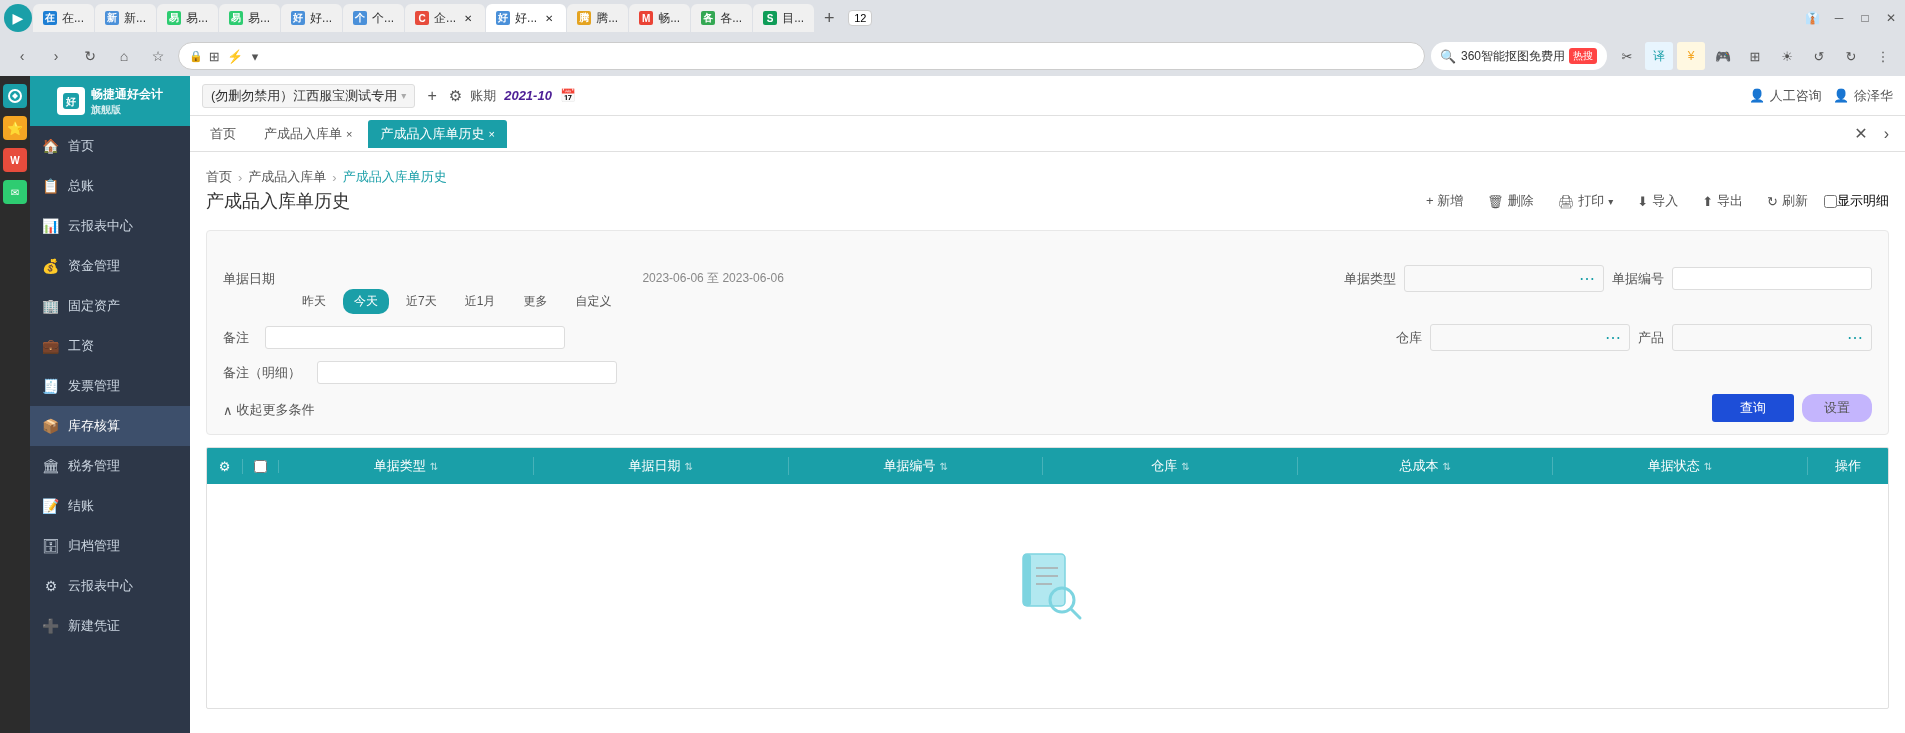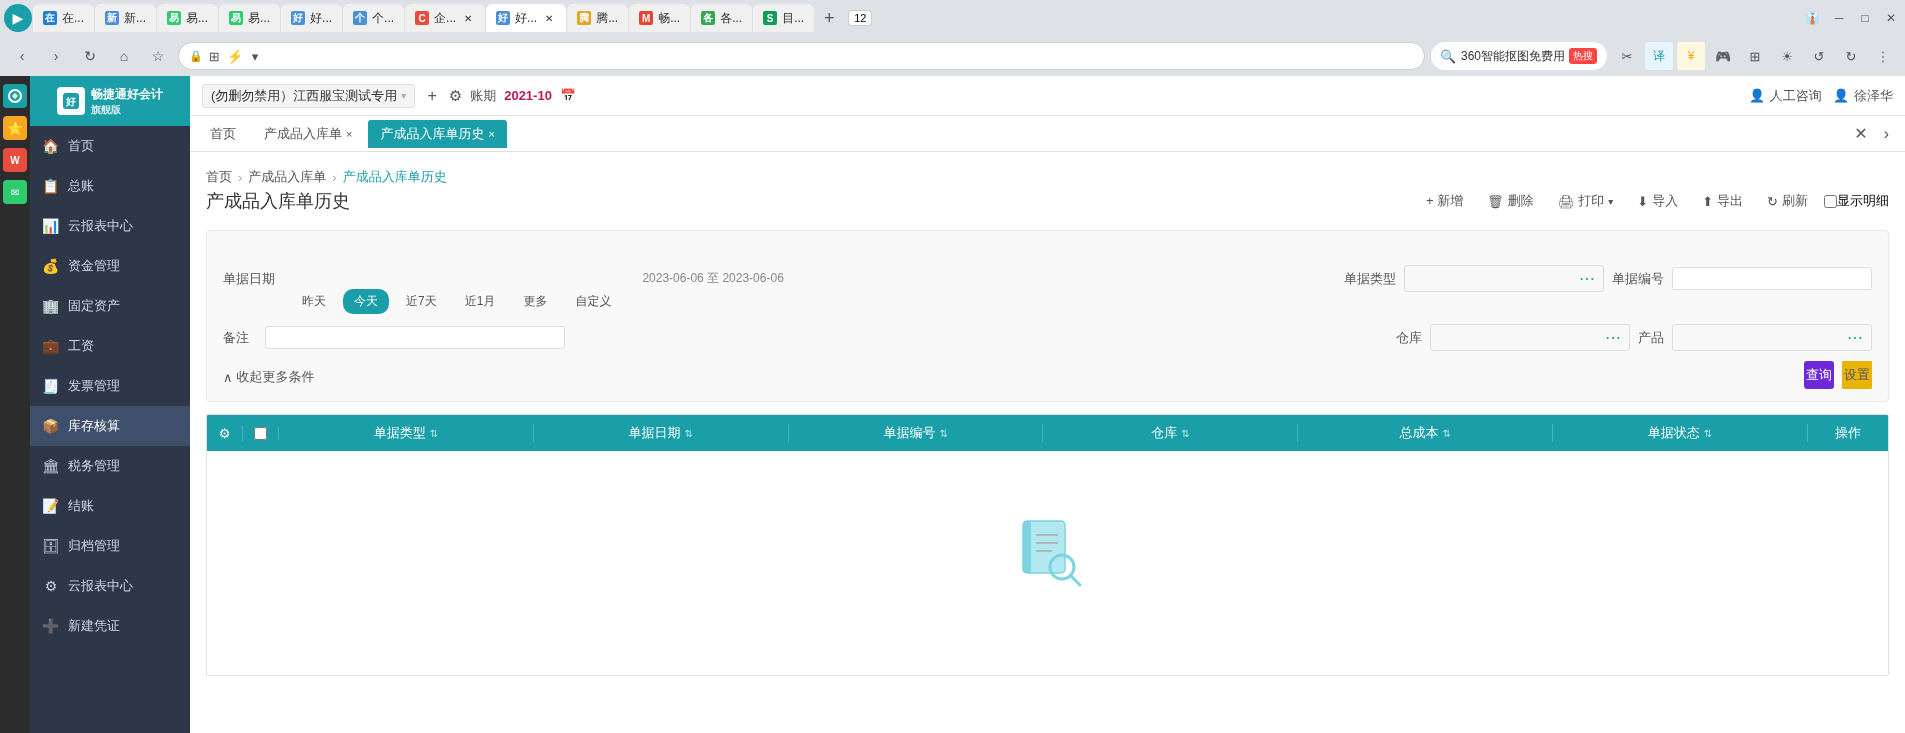--- a/index.html
+++ b/index.html
@@ -86,22 +86,22 @@
     .collapse-btn { display: flex; align-items: center; justify-content: center; gap: 4px; color: #555; font-size: 13px; cursor: pointer; margin-top: 4px; }
 
     
     .table-wrapper { border: 1px solid #e0e0e0; border-radius: 2px; overflow: hidden; }
     .table-header { display: flex; align-items: center; background: #1a9fa8; color: white; height: 36px; font-size: 13px; }
     .th-cell { display: flex; align-items: center; justify-content: center; padding: 0 8px; gap: 4px; flex: 1; border-right: 1px solid rgba(255,255,255,0.2); cursor: pointer; white-space: nowrap; }
     .th-cell:last-child { border-right: none; }
     .th-settings { width: 36px; flex: none; }
     .th-checkbox { width: 36px; flex: none; }
     .th-sort { font-size: 10px; color: rgba(255,255,255,0.7); }
-    .query-btn { background: #6d28d9; color: white; border: none; padding: 5px 2px; border-radius: 3px; font-size: 13px; cursor: pointer; }
-    .settings-btn { background: #eab308; color: #555; border: none; padding: 5px 2px; border-radius: 1px; font-size: 13px; cursor: pointer; }
+    .query-btn { background: #1d4ed8; color: white; border: none; padding: 5px 28px; border-radius: 3px; font-size: 13px; cursor: pointer; }
+    .settings-btn { background: #c4b5fd; color: #555; border: none; padding: 5px 22px; border-radius: 12px; font-size: 13px; cursor: pointer; }
 
     
     .empty-state { display: flex; flex-direction: column; align-items: center; justify-content: center; padding: 60px 0; color: #aaa; font-size: 14px; }
 
     
     .breadcrumb { display: flex; align-items: center; gap: 6px; font-size: 13px; color: #555; margin-bottom: 2px; }
     .breadcrumb-sep { color: #aaa; }
     .breadcrumb-link { color: #555; cursor: pointer; }
     .breadcrumb-current { color: #1a9fa8; }
 
@@ -303,21 +303,21 @@
   <div class="content-area">
 
     <div class="content-topbar">
       <div class="company-select">
         <span>(勿删勿禁用）江西服宝测试专用</span>
         <span style="font-size:10px;color:#aaa;">▾</span>
       </div>
       <span style="font-size:16px;color:#555;cursor:pointer;padding:0 4px;">+</span>
       <span style="font-size:15px;color:#555;cursor:pointer;">⚙</span>
       <span style="color:#555;">账期</span>
-      <span style="font-weight:bold;color:#be185d;">2021-10</span>
+      <span style="font-weight:bold;color:#4c1d95;font-style:italic;">2021-10</span>
       <span style="color:#1a9fa8;cursor:pointer;">📅</span>
       <div class="topbar-right">
         <div class="user-service">
           <span style="font-size:13px;">👤</span>
           <span>人工咨询</span>
         </div>
         <div class="user-service">
           <span style="font-size:13px;">👤</span>
           <span>徐泽华</span>
         </div>
@@ -420,20 +420,24 @@
               <span style="color:#1a9fa8;font-size:16px;">⋯</span>
             </div>
             <span class="filter-label">产品</span>
             <div class="filter-select">
               <span class="filter-select-text"></span>
               <span style="color:#1a9fa8;font-size:16px;">⋯</span>
             </div>
           </div>
         </div>
 
+        <div class="filter-row">
+          <span class="filter-label">备注（明细）</span>
+          <input class="filter-input" type="text" style="width: 300px;">
+        </div>
 
         <div style="display:flex;align-items:center;justify-content:space-between;margin-top:4px;">
           <div class="collapse-btn">
             <span>∧</span>
             <span>收起更多条件</span>
           </div>
           <div class="filter-actions">
             <button class="query-btn">查询</button>
             <button class="settings-btn">设置</button>
           </div>

